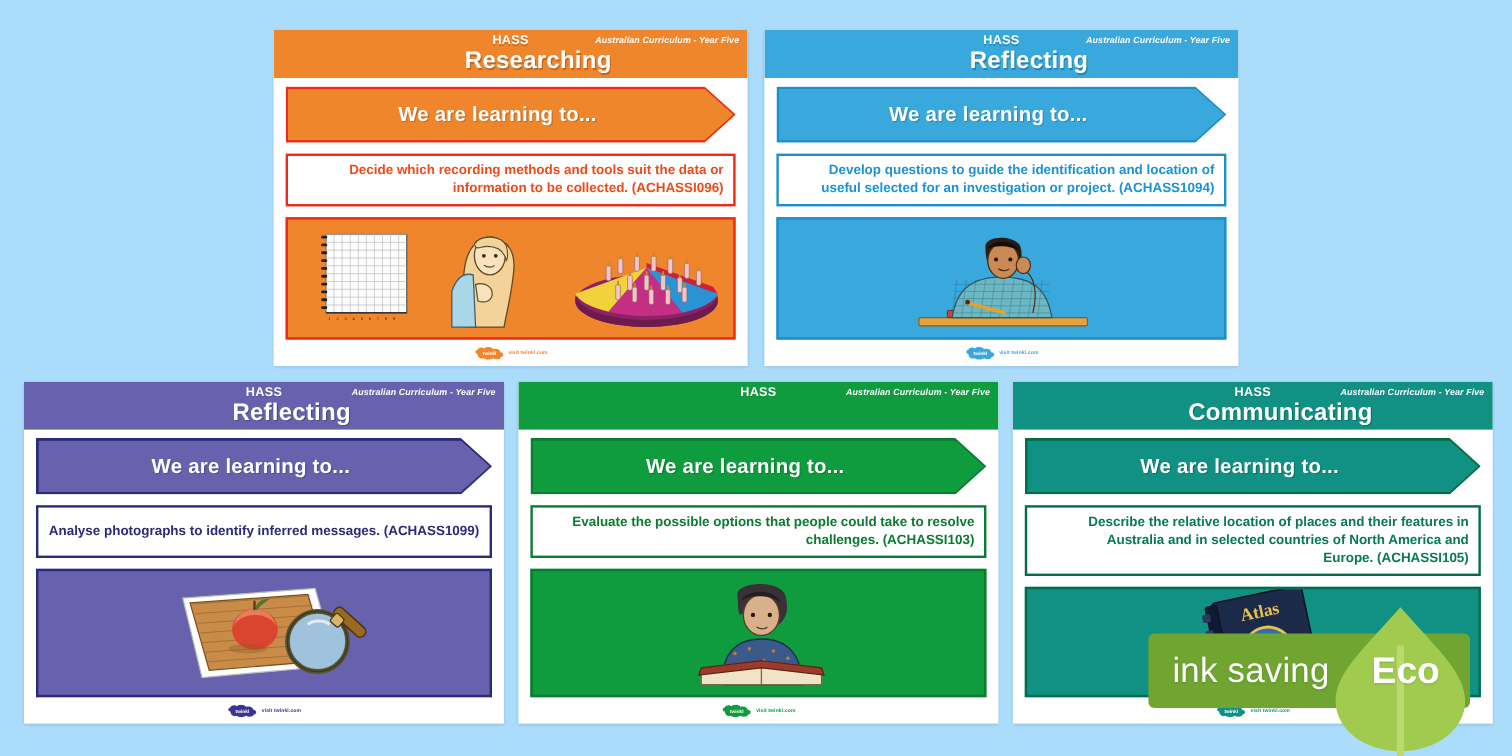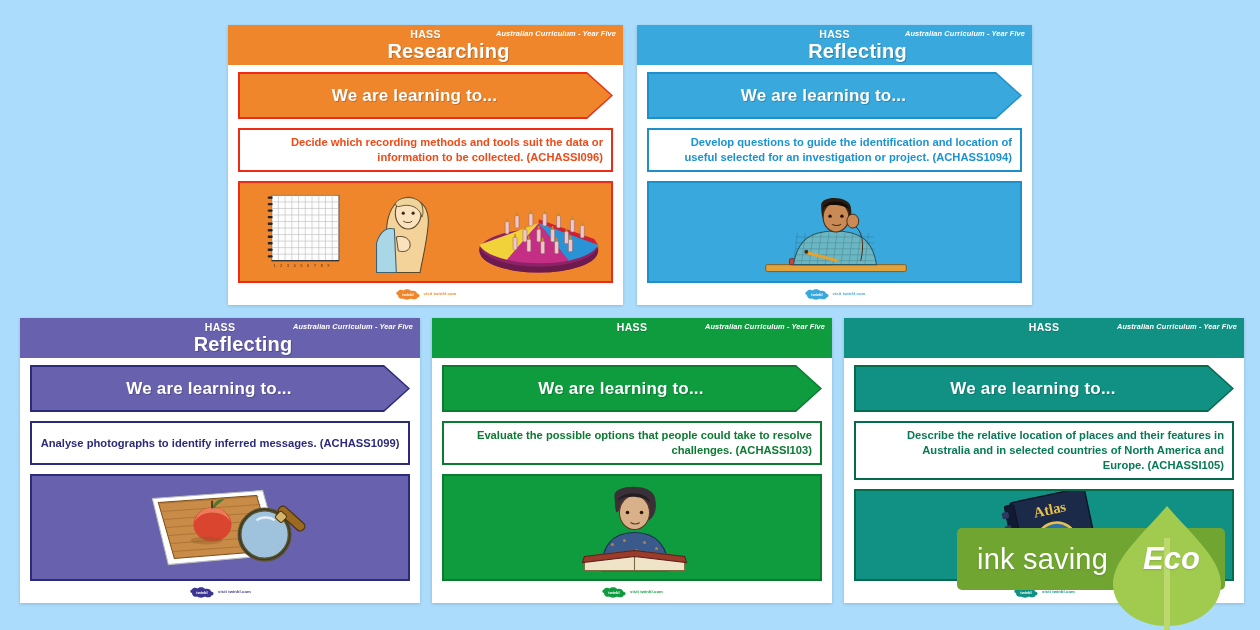--- a/index.html
+++ b/index.html
@@ -223,21 +223,20 @@
     position: absolute;
     left: 186px;
     top: 50%;
     transform: translateY(-50%);
     color: #ffffff;
     font-size: 31px;
     font-weight: bold;
     line-height: 34px;
     text-shadow: 0 1px 2px rgba(0,0,0,.14);
     z-index: 3;
-    font-style: italic;
   }
 </style>
 </head>
 <body style="background: rgb(171, 220, 251);">
 
 <div class="stage">
   <div id="cards-root">
       <div class="card" style="left: 228px; top: 25px; width: 395px; height: 280px;">
     <div class="card-inner">
       <div class="card-header" style="background:#F0862C;">
@@ -595,20 +594,21 @@
           </div>
         </div>
       </div>
     </div>
       </div>
       <div class="card" style="left: 844px; top: 318px; width: 400px; height: 285px;">
     <div class="card-inner">
       <div class="card-header" style="background:#119184;">
         <div class="hdr-subject">HASS</div>
         <div class="hdr-curric">Australian Curriculum - Year Five</div>
+        <div class="hdr-title">Communicating</div>
       </div>
       <div class="card-body">
         <div class="banner-wrap">
           <div class="banner" style="background:#046B4B;"></div>
           <div class="banner-fill" style="background:#119184;"></div>
           <div class="banner" style="background:transparent;">
             <span class="banner-text">We are learning to...</span>
           </div>
         </div>
         <div class="objective" style="border-color:#046B4B;">

